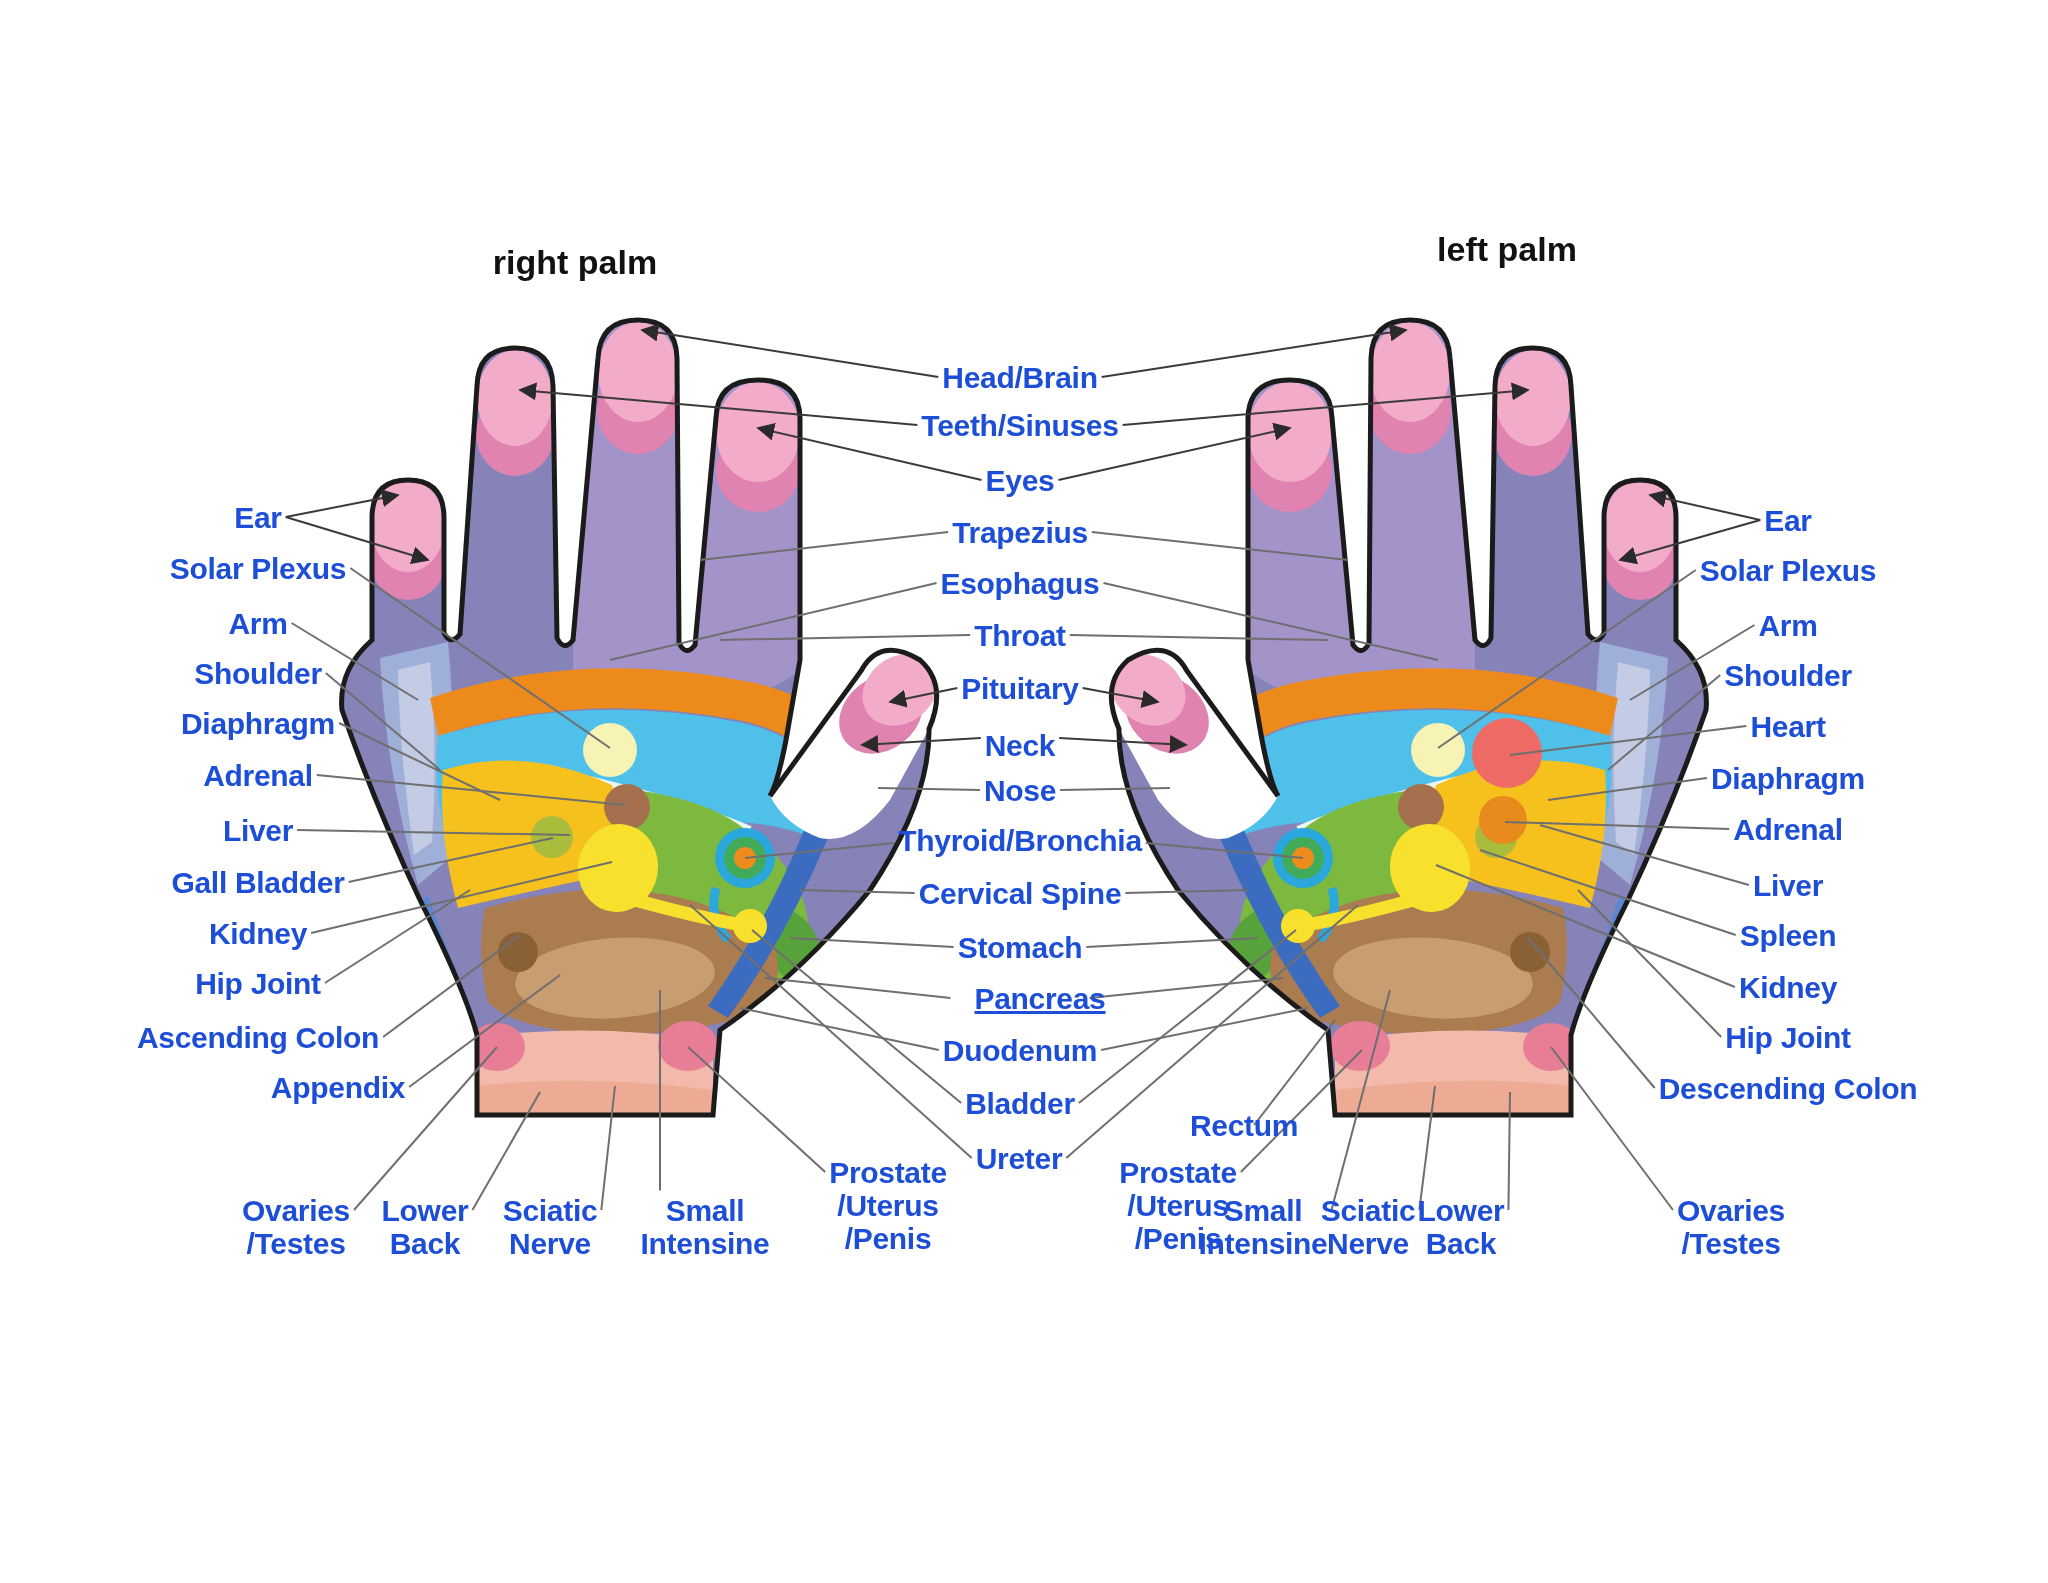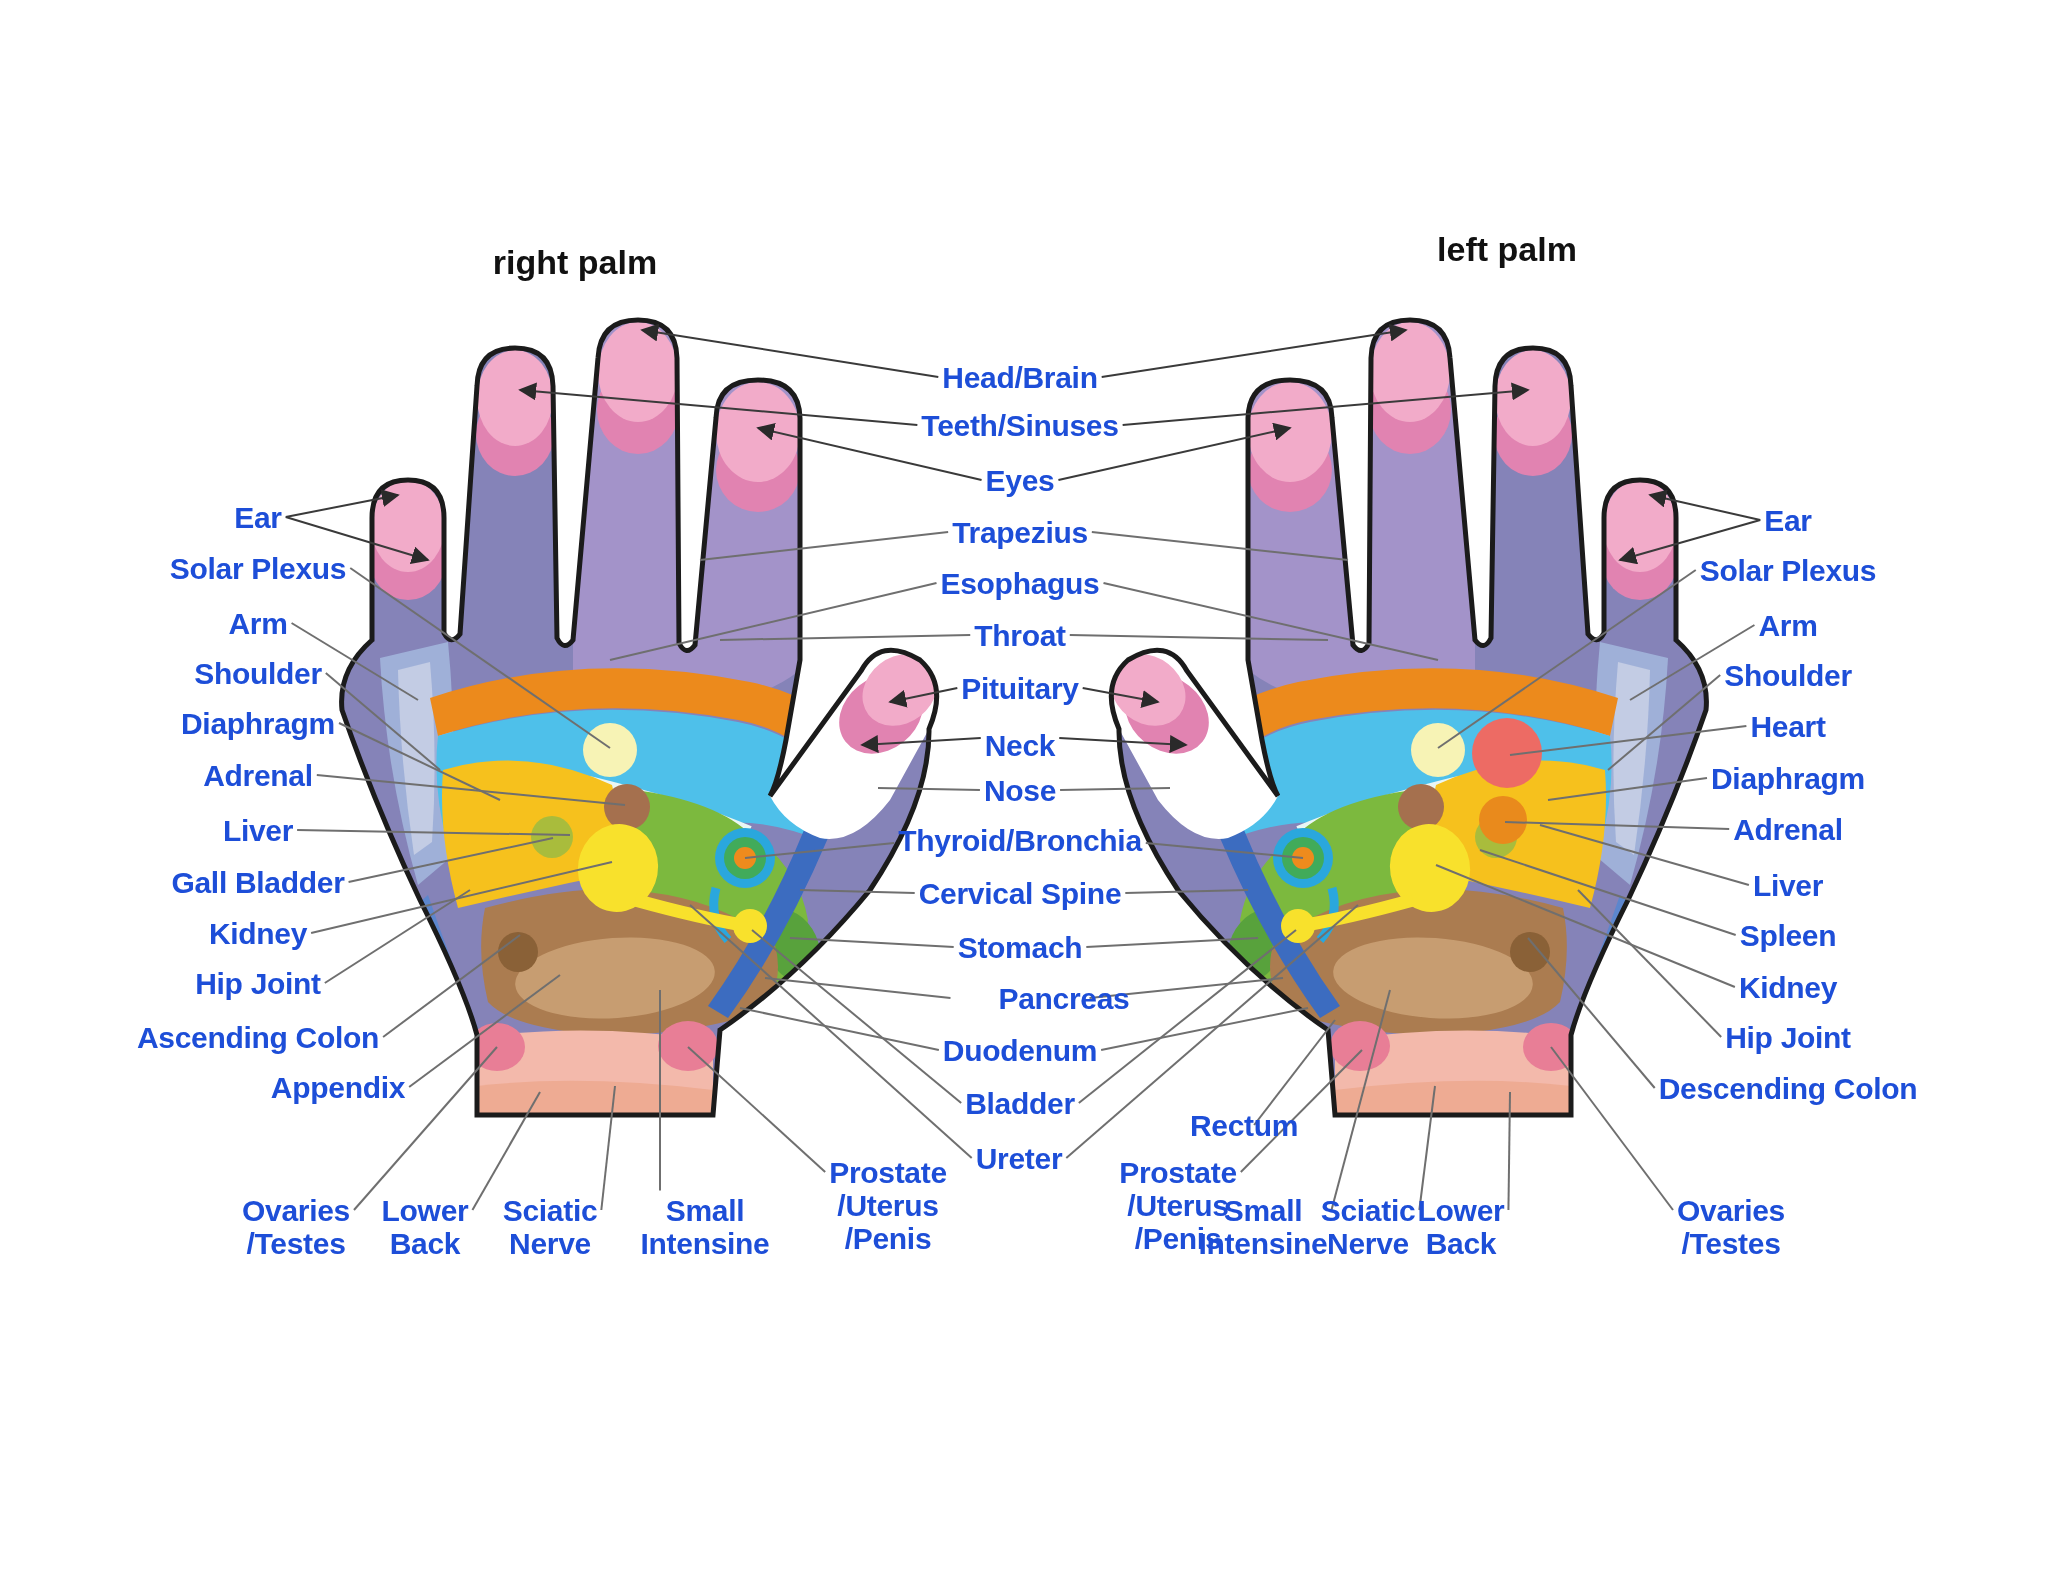--- a/index.html
+++ b/index.html
@@ -215,21 +215,21 @@
       <div class="label" style="left: 1020px; top: 463.5px;">Eyes</div>
       <div class="label" style="left: 1020px; top: 515.5px;">Trapezius</div>
       <div class="label" style="left: 1020px; top: 566.5px;">Esophagus</div>
       <div class="label" style="left: 1020px; top: 618.5px;">Throat</div>
       <div class="label" style="left: 1020px; top: 671.5px;">Pituitary</div>
       <div class="label" style="left: 1020px; top: 729px;">Neck</div>
       <div class="label" style="left: 1020px; top: 773.5px;">Nose</div>
       <div class="label" style="left: 1020px; top: 824px;">Thyroid/Bronchia</div>
       <div class="label" style="left: 1020px; top: 876.5px;">Cervical Spine</div>
       <div class="label" style="left: 1020px; top: 930.5px;">Stomach</div>
-      <div class="label" style="left: 1064px; top: 981.5px;">Pancreas</div>
+      <div class="label" style="left: 1040px; top: 981.5px; text-decoration: underline;">Pancreas</div>
       <div class="label" style="left: 1020px; top: 1033.5px;">Duodenum</div>
       <div class="label" style="left: 1020px; top: 1086.5px;">Bladder</div>
       <div class="label" style="left: 1019px; top: 1141.5px;">Ureter</div>
       <div class="label" style="left: 1244px; top: 1108.5px;">Rectum</div>
       <div class="label" style="left: 1178px; top: 1155.5px;">Prostate
 /Uterus
 /Penis</div>
       <div class="label" style="left: 1263px; top: 1193.5px;">Small
 Intensine</div>
       <div class="label" style="left: 1368px; top: 1193.5px;">Sciatic

